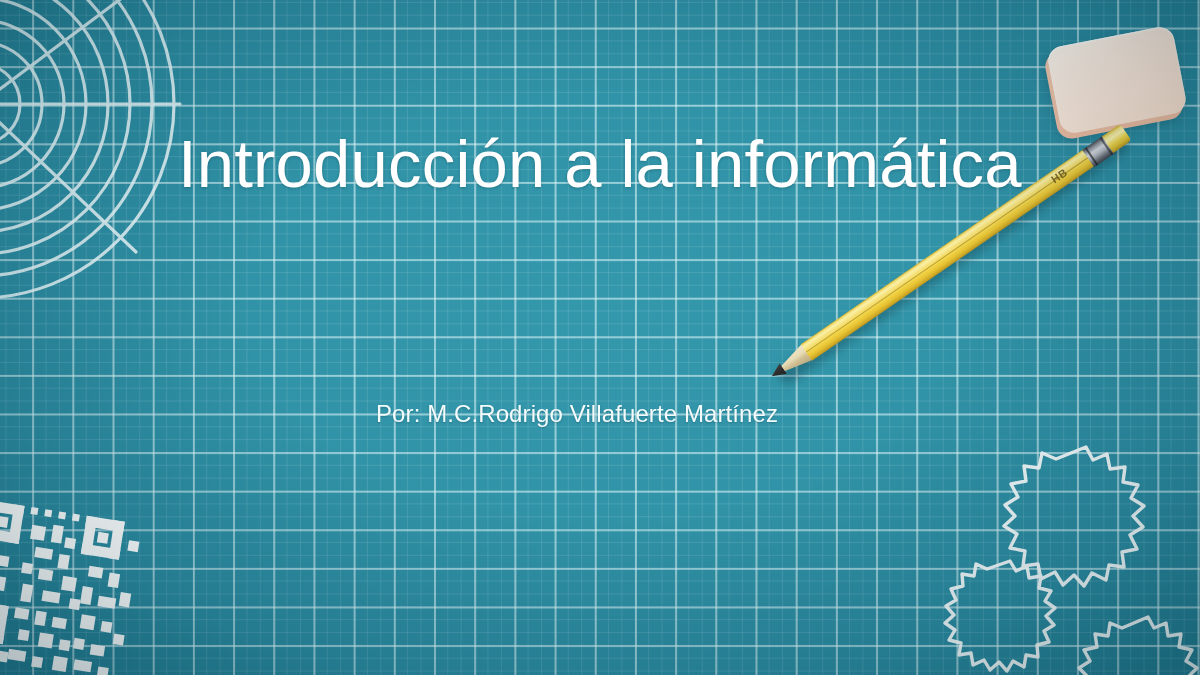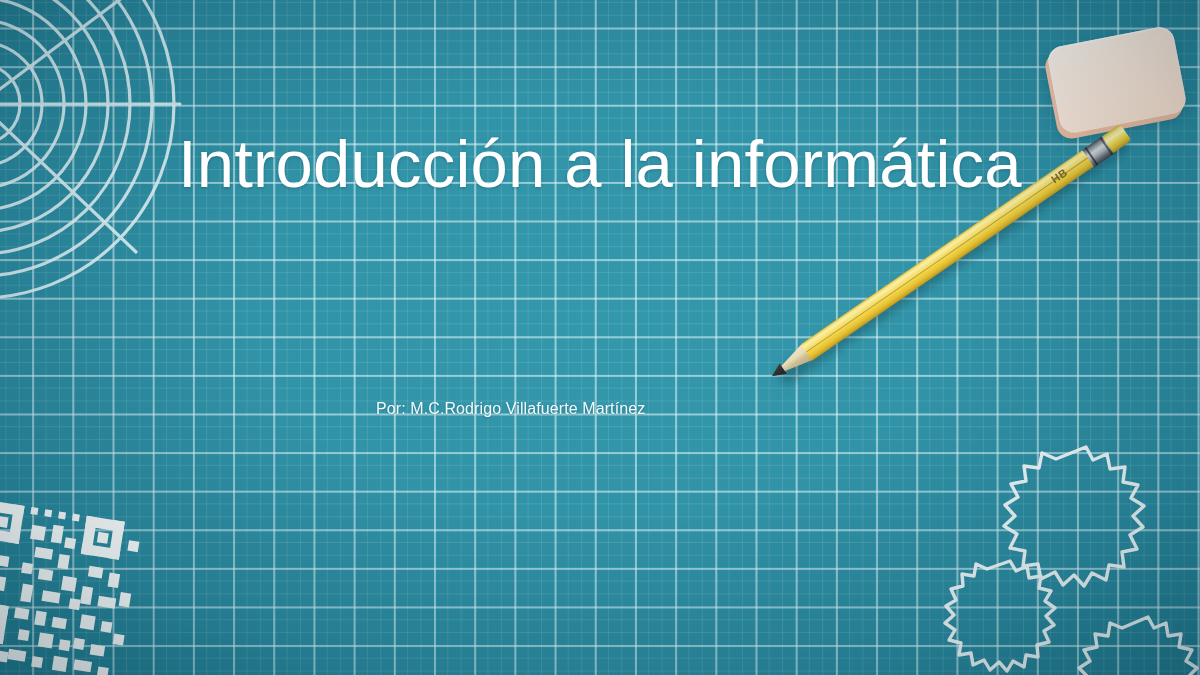--- a/index.html
+++ b/index.html
@@ -145,21 +145,21 @@
     position:absolute;left:178px;top:129px;
     font-size:67px;font-weight:400;
     color:#ffffff;
     letter-spacing:.2px;
     line-height:1.05;
     text-shadow:0 1px 3px rgba(8,48,60,.30);
     white-space:nowrap;
   }
   .subtitle{
     position:absolute;left:376px;top:400px;
-    font-size:16px;font-weight:400;
+    font-size:24px;font-weight:400;
     color:#f3fbfc;
     letter-spacing:.1px;
     text-shadow:0 1px 2px rgba(8,48,60,.28);
     white-space:nowrap;
   }
 </style>
 </head>
 <body>
 
 <div class="slide">

